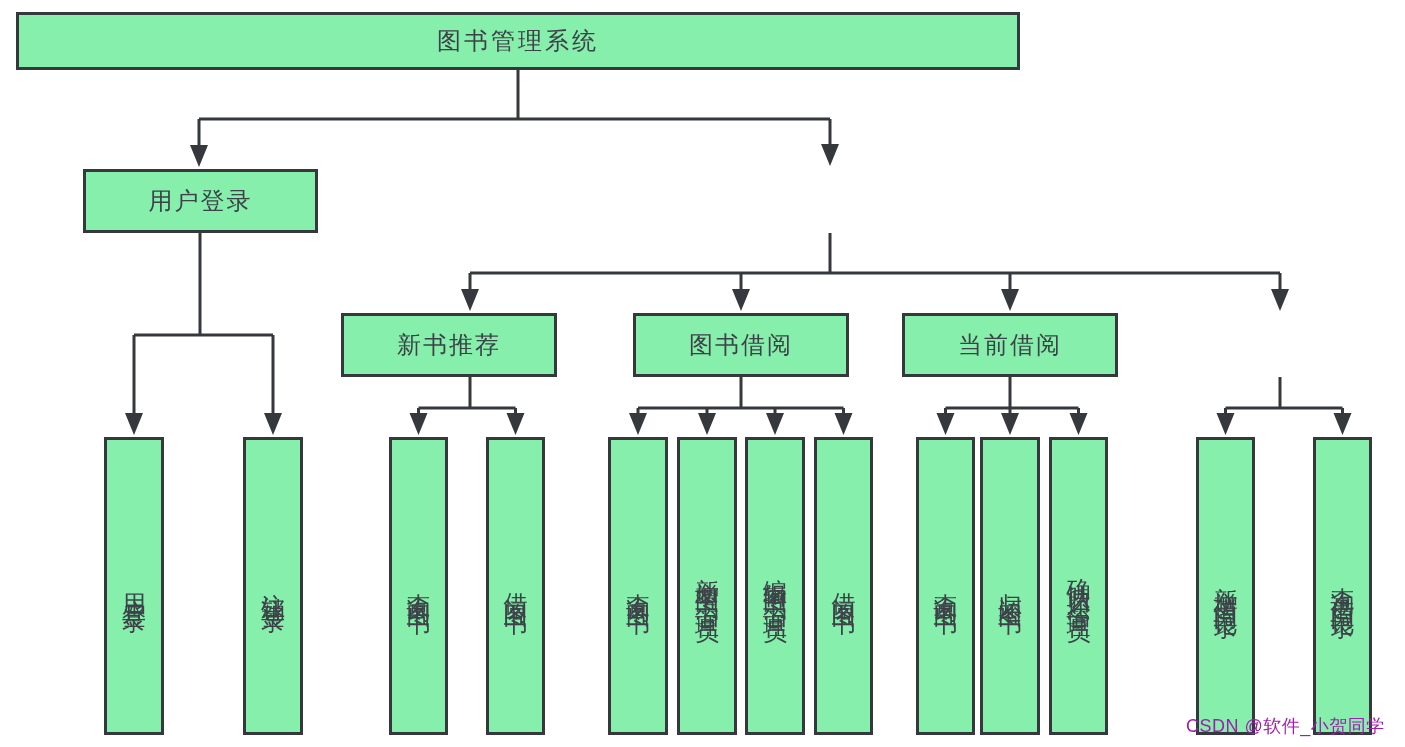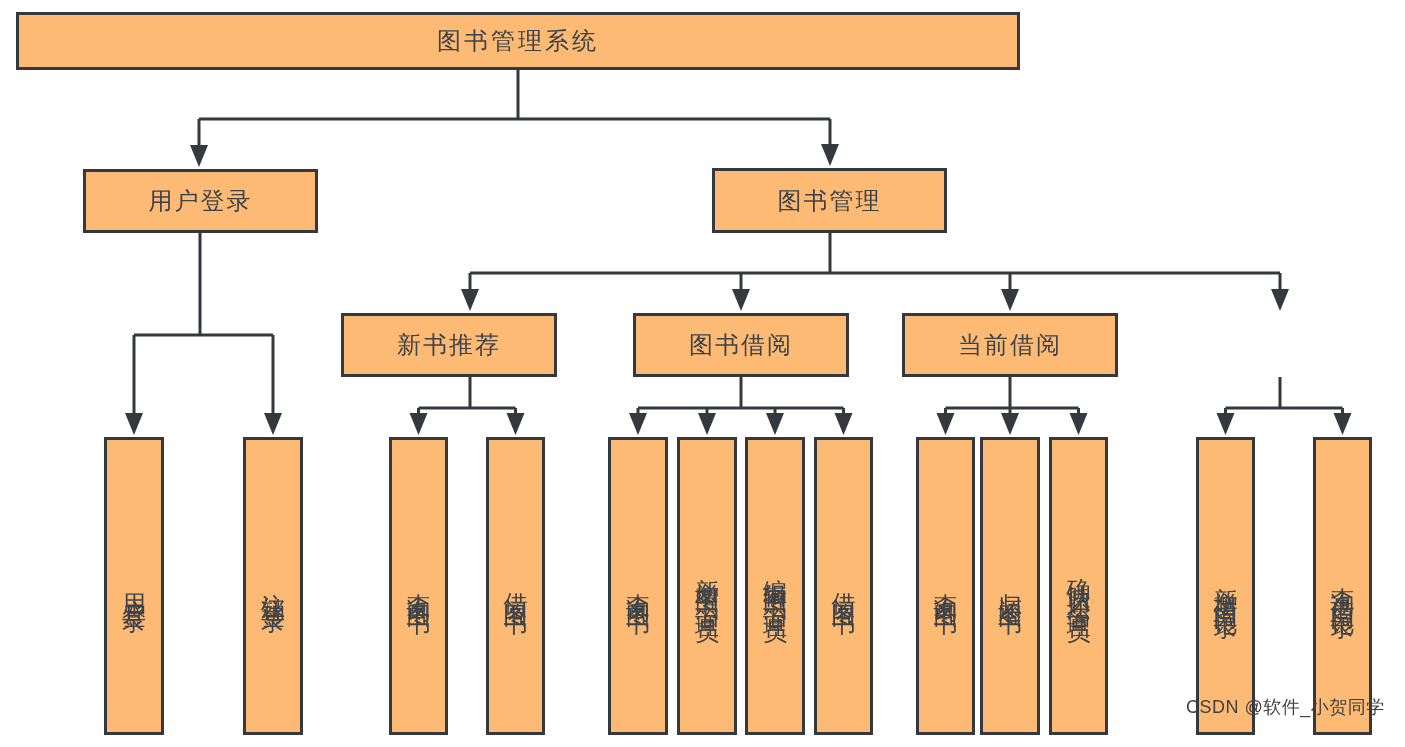--- a/index.html
+++ b/index.html
@@ -2,35 +2,35 @@
 <html><head>
 <meta charset="utf-8">
 <style>
   html,body{margin:0;padding:0;background:#ffffff;}
   .stage{
     position:relative;width:1405px;height:747px;background:#ffffff;
     font-family:"Liberation Sans", sans-serif;overflow:hidden;
   }
   .wires{position:absolute;left:0;top:0;z-index:1;}
   .node{
-    position:absolute;box-sizing:border-box;background:#fdba74;
+    position:absolute;box-sizing:border-box;background:#86efac;
     border:3px solid #35383d;color:#3d4248;z-index:2;
     display:flex;align-items:center;justify-content:center;
   }
   .node.h span{
     font-size:24px;letter-spacing:2px;line-height:1;white-space:nowrap;
   }
   .node.root span{letter-spacing:3px;}
   .node.leaf span{
     writing-mode:vertical-lr;text-orientation:mixed;
     font-size:24px;letter-spacing:6px;line-height:1;
   }
   .watermark{
-    position:absolute;left:1186px;top:695px;z-index:3;
-    font-size:18px;letter-spacing:0.5px;color:#404040;white-space:nowrap;
+    position:absolute;left:1186px;top:714px;z-index:3;
+    font-size:18px;letter-spacing:0.5px;color:#a21caf;white-space:nowrap;
   }
 </style>
 </head>
 <body>
 
 <div class="stage">
 
   <svg class="wires" width="1405" height="747" viewBox="0 0 1405 747">
     <g stroke="#35383d" stroke-width="3" fill="none">
 
@@ -70,23 +70,20 @@
       <polygon points="1342.5,435 1333.5,413 1351.5,413"></polygon>
     </g>
   </svg>
 
   <div class="node h root" style="left:16px;top:12px;width:1004px;height:58px">
     <span>图书管理系统</span>
   </div>
 
   <div class="node h" style="left:83px;top:169px;width:235px;height:64px">
     <span>用户登录</span>
-  </div>
-  <div class="node h" style="left:712px;top:168px;width:235px;height:65px">
-    <span>图书管理</span>
   </div>
 
   <div class="node h" style="left:341px;top:313px;width:216px;height:64px">
     <span>新书推荐</span>
   </div>
   <div class="node h" style="left:633px;top:313px;width:216px;height:64px">
     <span>图书借阅</span>
   </div>
   <div class="node h" style="left:902px;top:313px;width:216px;height:64px">
     <span>当前借阅</span>

